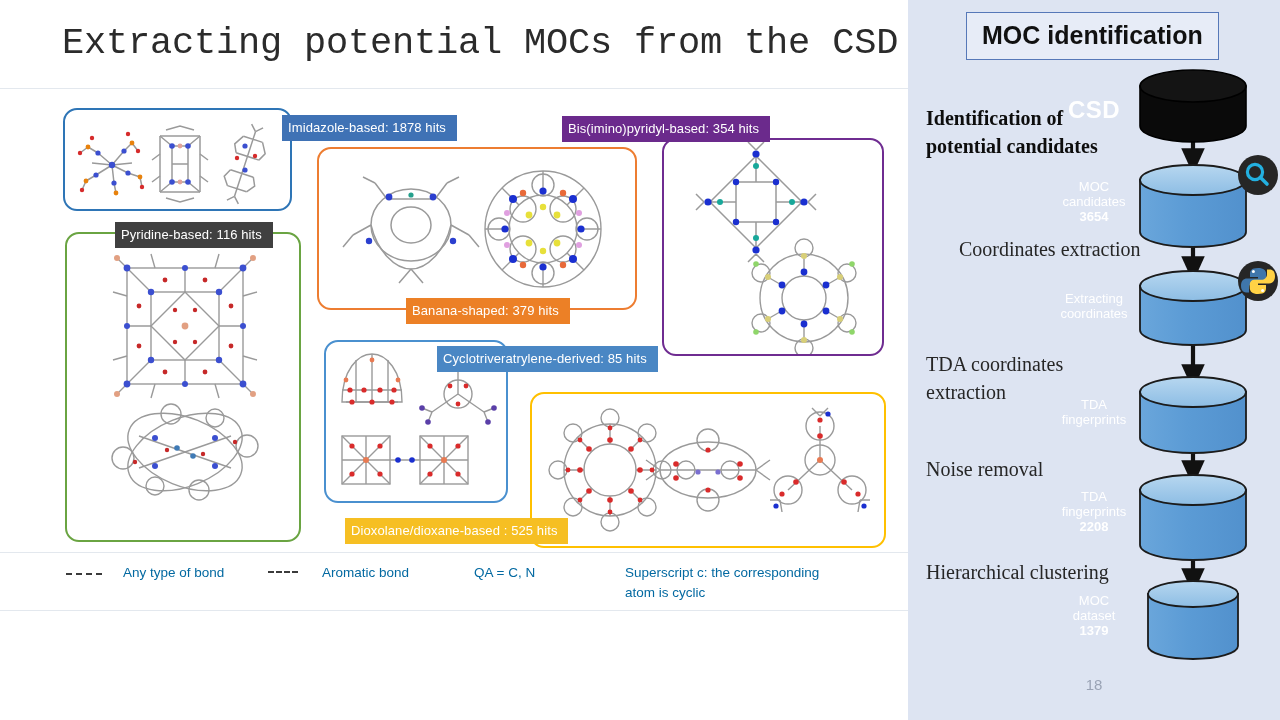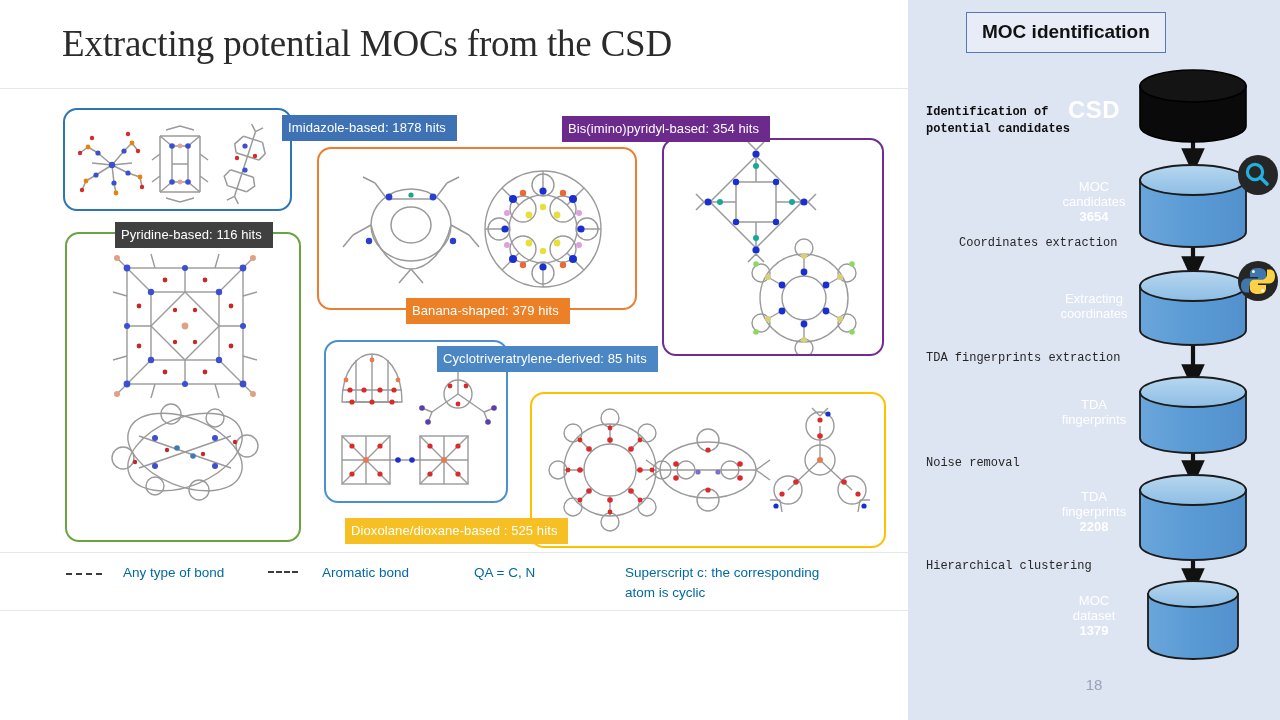--- a/index.html
+++ b/index.html
@@ -24,21 +24,21 @@
   }
 
   #slide-title {
     position: absolute;
     left: 62px; top: 22px;
     font-size: 37px;
     font-weight: 400;
     color: #2b2b2b;
     letter-spacing: -0.2px;
     white-space: nowrap;
-    font-family: Liberation Serif, serif;
+    font-family: Liberation Mono, monospace;
   }
   #title-rule {
     position: absolute;
     left: 0; top: 88px;
     width: 908px; height: 1px;
     background: #e3e8ee;
   }
 
   
   .cat-box {
@@ -100,33 +100,33 @@
     position: absolute; left: 908px; top: 0;
     width: 372px; height: 720px;
     background: #dde4f2;
   }
   #moc-header {
     position: absolute;
     left: 58px; top: 12px;
     padding: 8px 15px 9px 15px;
     border: 1.5px solid #5678b8;
     background: #e7ecf7;
-    font-size: 19px;
+    font-size: 25px;
     font-weight: bold;
     color: #111;
     white-space: nowrap;
     font-family: "Liberation Sans", sans-serif;
   }
   .step-label {
     position: absolute;
-    font-size: 12px;
+    font-size: 20px;
     line-height: 1.42;
     color: #262626;
     width: 185px;
-    font-family: Liberation Mono, monospace;
+    font-family: Liberation Serif, serif;
   }
   .step-label.bold { font-weight: bold; color: #0d0d0d; }
   .cyl-label {
     position: absolute;
     left: 0; width: 100%;
     text-align: center;
     color: #ffffff;
     font-size: 13px;
     line-height: 1.14;
     font-family: "Liberation Sans", sans-serif;
@@ -616,21 +616,21 @@
       
     </div>
   </div>
 
   <div id="right-pane">
 
     <div id="moc-header">MOC identification</div>
 
     <div class="step-label bold" style="left:18px; top:104px;">Identification of potential candidates</div>
     <div class="step-label" style="left:18px; top:235px;margin-left:33px;">Coordinates extraction</div>
-    <div class="step-label" style="left:18px; top:350px; width:200px;">TDA fingerprints extraction</div>
+    <div class="step-label" style="left:18px; top:350px; width:200px;">TDA coordinates extraction</div>
     <div class="step-label" style="left:18px; top:558px;">Hierarchical clustering</div>
     <div class="step-label" style="left:18px; top:455px;">Noise removal</div>
 
     <svg width="372" height="720" style="position:absolute; left:0; top:0;">
       <defs>
         <marker id="arrowhead" markerWidth="7" markerHeight="7" refX="3.2" refY="3.2" orient="auto">
           <path d="M0.4,0.4 L6.6,3.2 L0.4,6 Z" fill="#111"></path>
         </marker>
         <linearGradient id="gradTopBlue" x1="0" y1="0" x2="0" y2="1">
           <stop offset="0%" stop-color="#b7d7f0"></stop>

